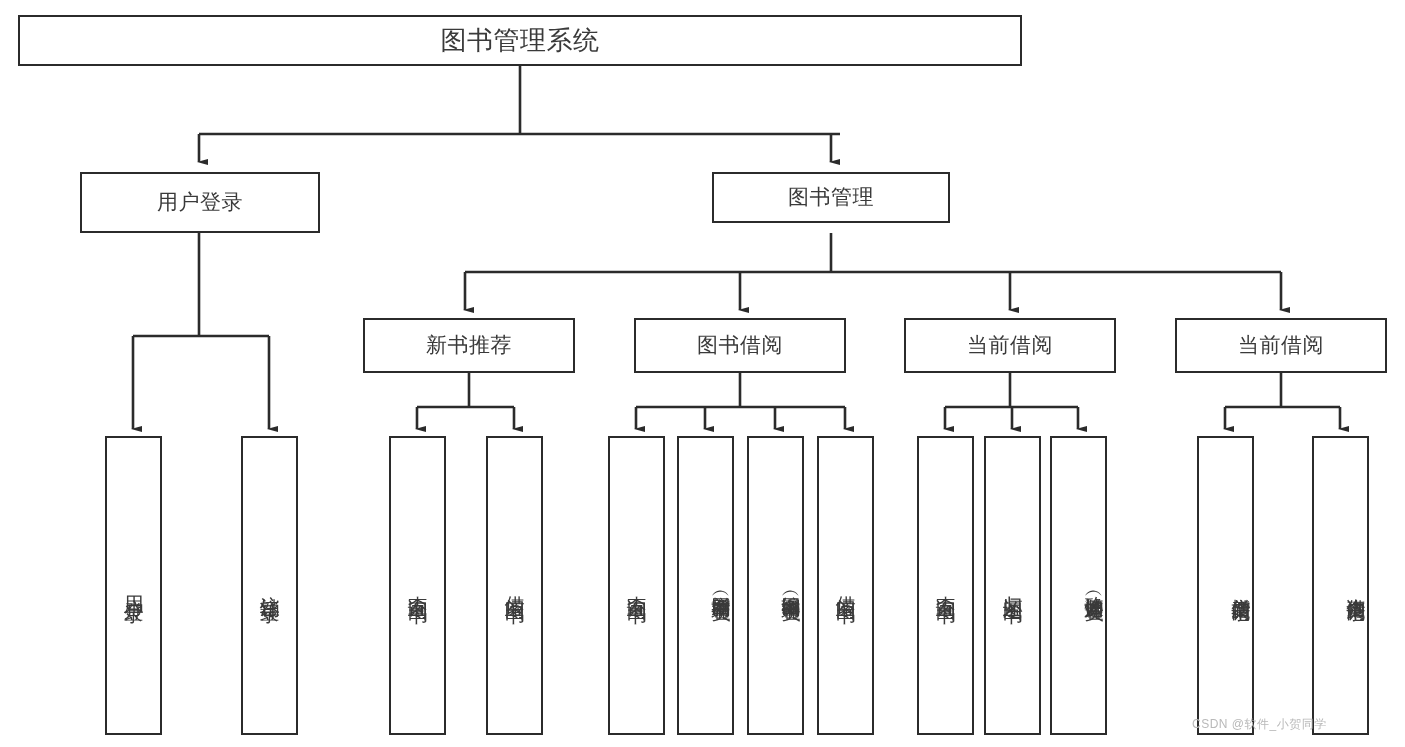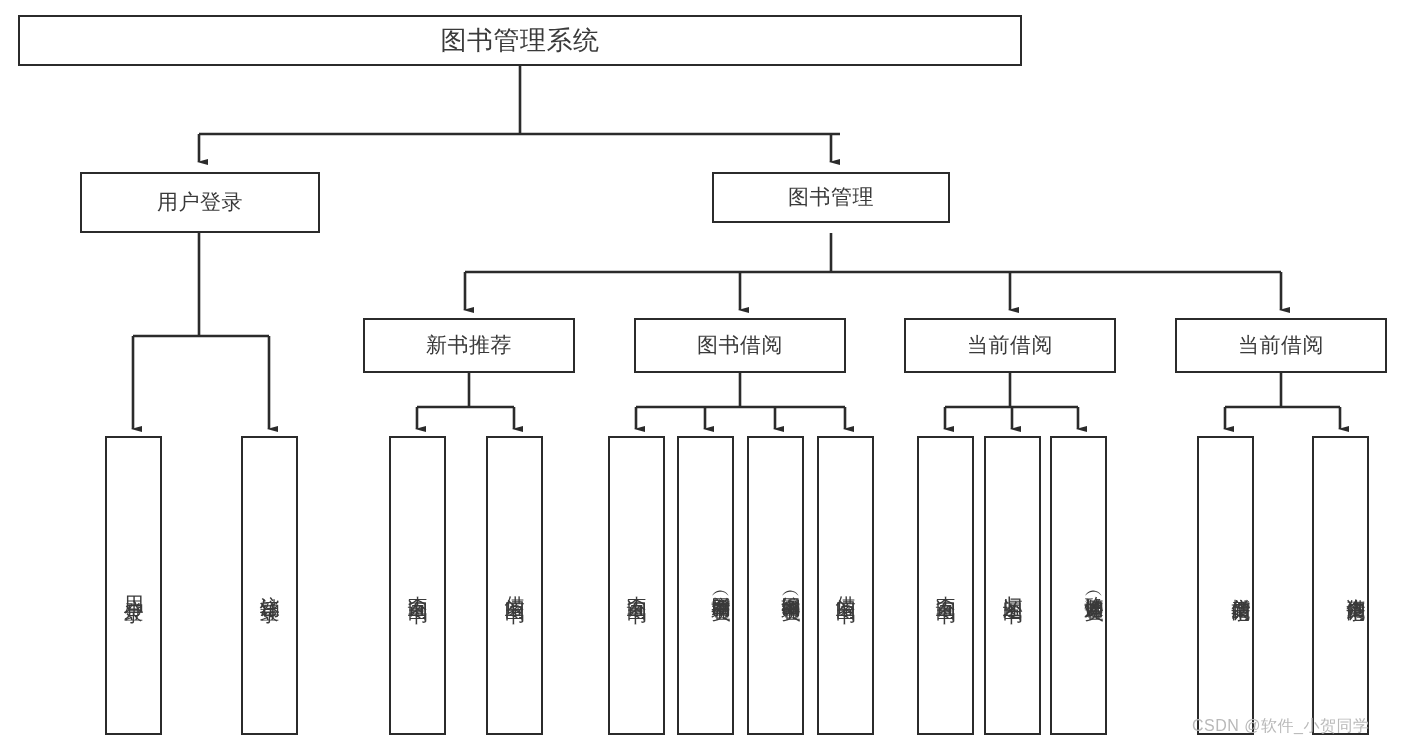--- a/index.html
+++ b/index.html
@@ -58,21 +58,21 @@
     font-size: 19px;
     align-items: flex-start;
   }
   .node.v .vtext {
     writing-mode: vertical-rl;
     text-orientation: upright;
     white-space: nowrap;
   }
   .watermark {
     position: absolute;
-    font-size: 16px;
+    font-size: 12px;
     color: #b9b9b9;
     white-space: nowrap;
     letter-spacing: 0.5px;
   }
 </style>
 </head>
 <body>
 
 <div id="diagram-canvas">
 

